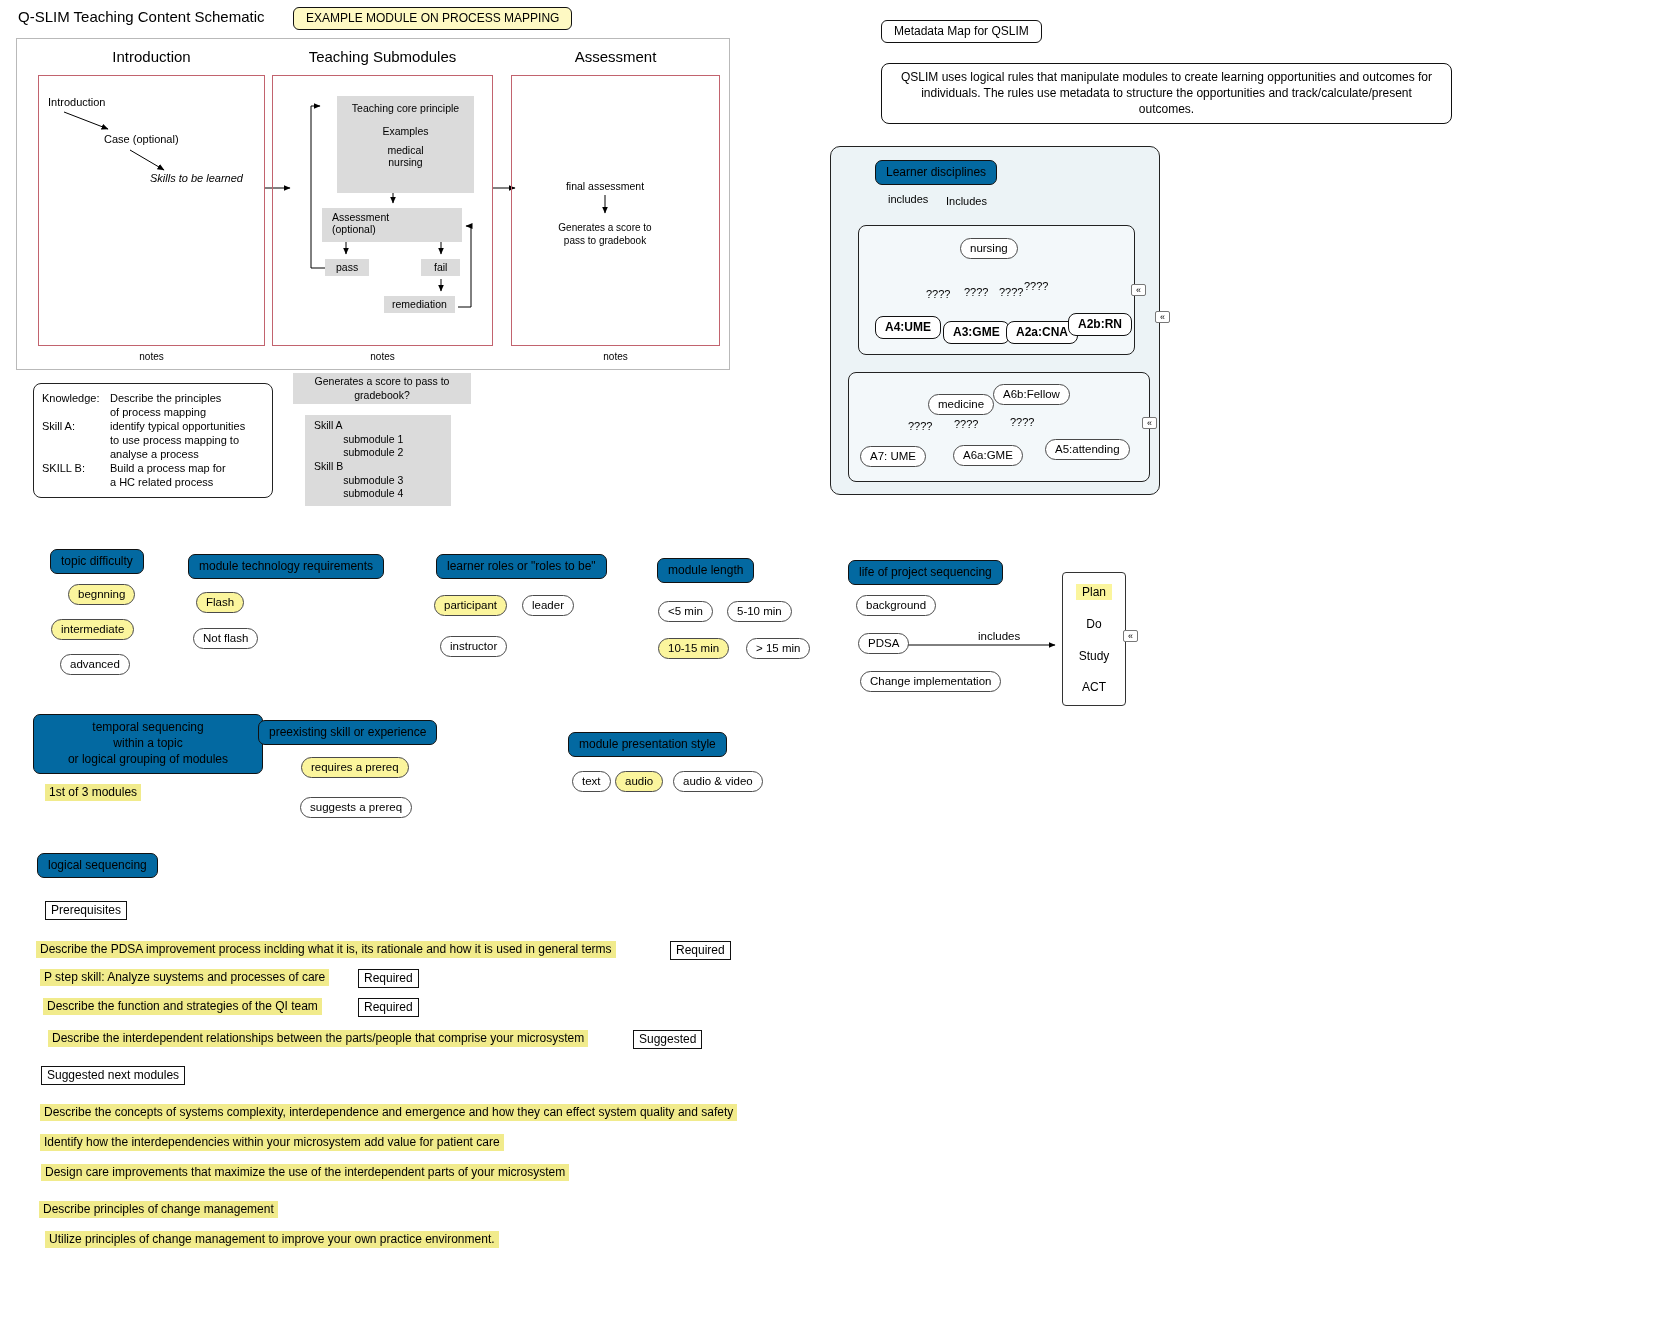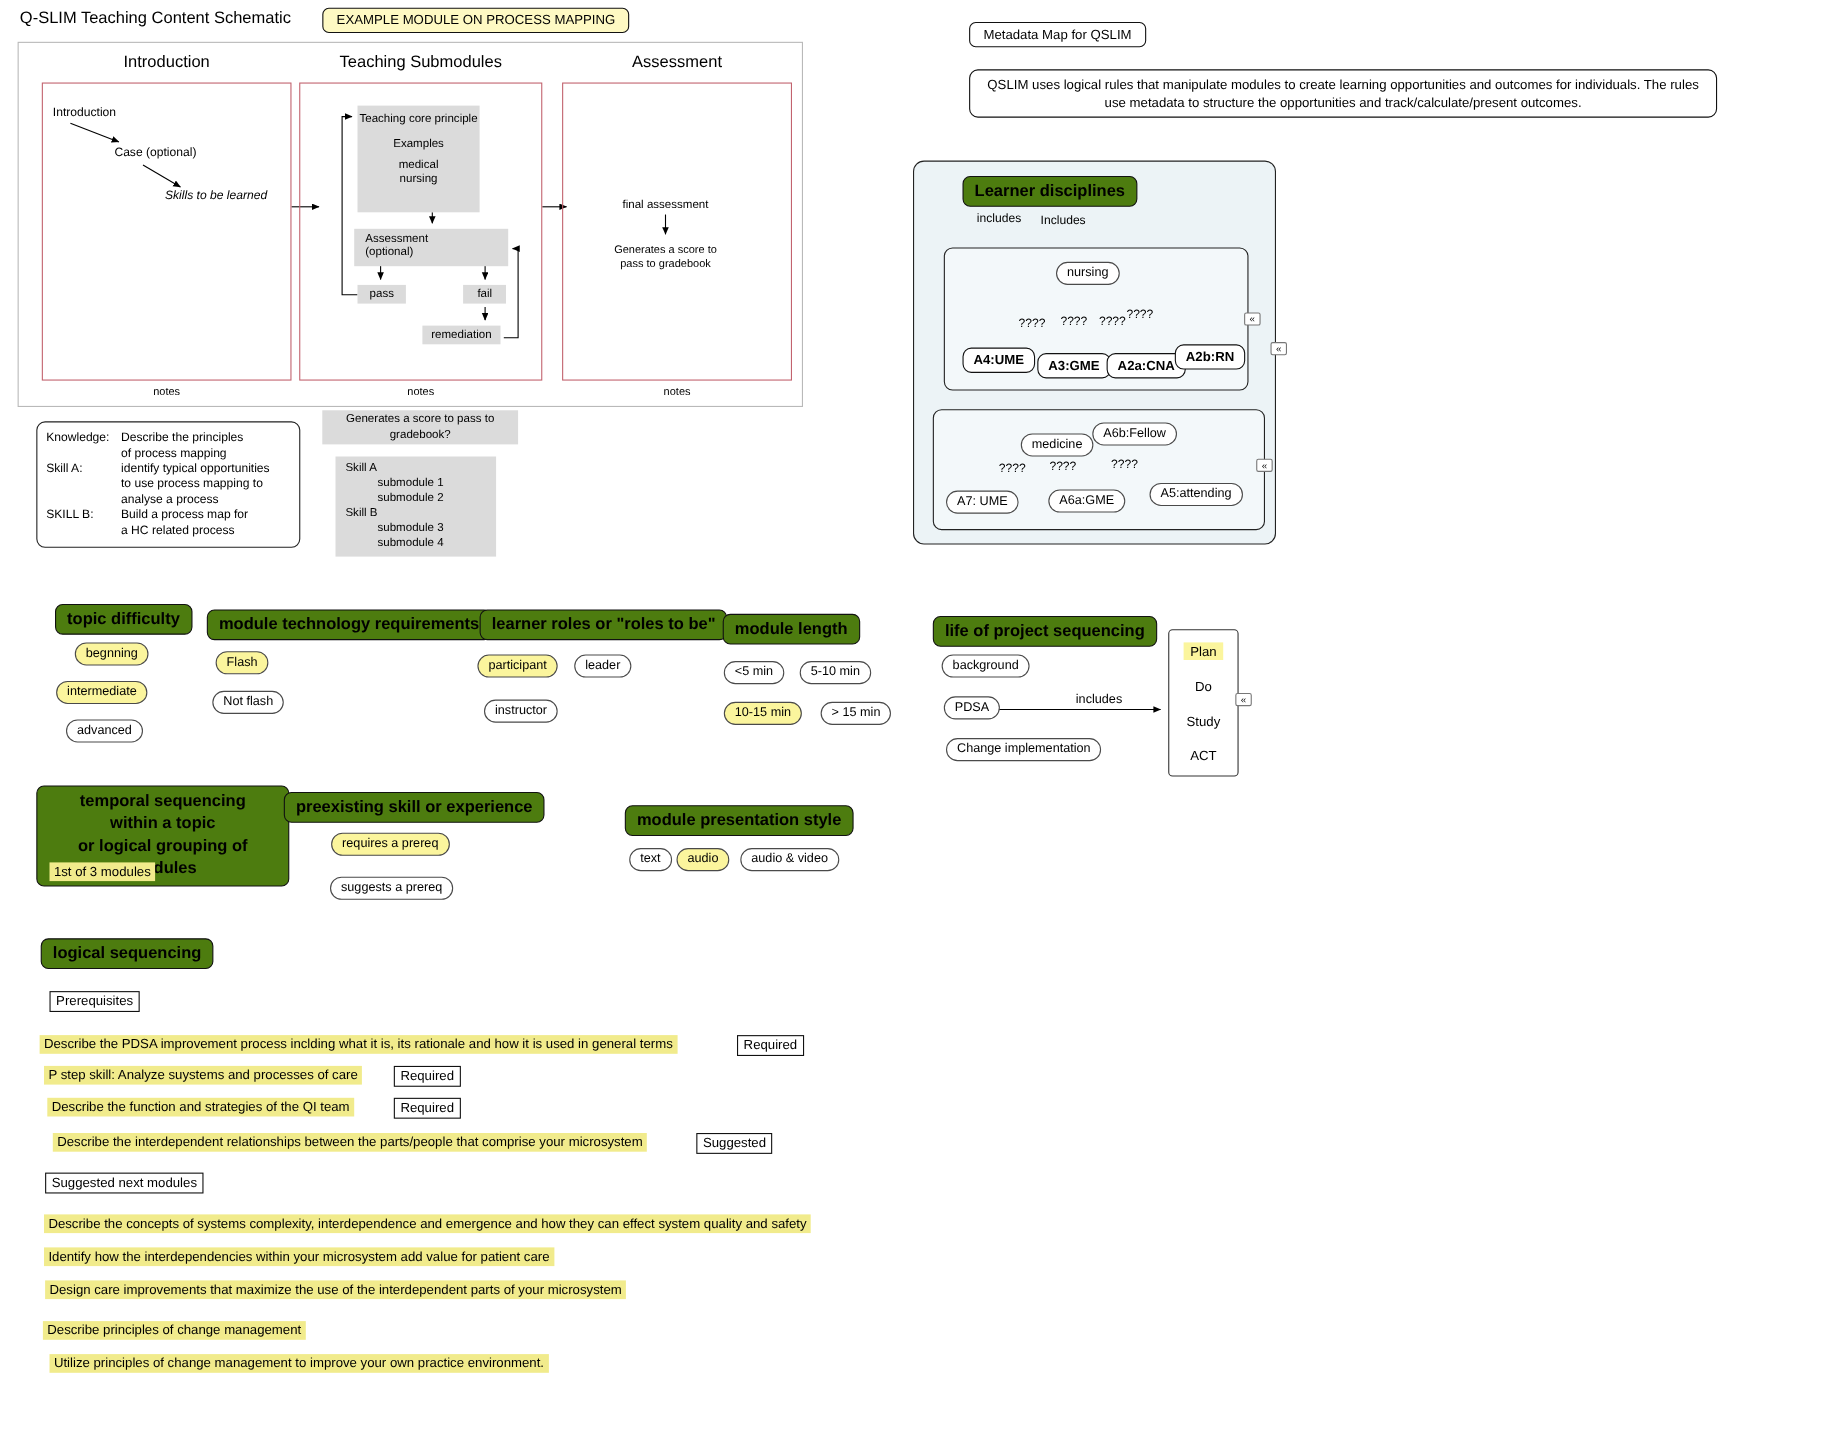--- a/index.html
+++ b/index.html
@@ -5,21 +5,21 @@
   * { box-sizing: border-box; margin: 0; padding: 0; }
   body { background: #fff; font-family: "Liberation Sans", "DejaVu Sans", sans-serif; color: #000; }
   #page { position: relative; width: 1656px; height: 1323px; background: #fff; overflow: hidden; }
   .abs { position: absolute; }
   .ml { white-space: pre-line; }
   .pre { white-space: pre; }
   .ctr { text-align: center; }
   .node { position: absolute; background: #fff; border: 1px solid #4a4a4a; border-radius: 11px; padding: 3px 9px 4px; font-size: 11.5px; white-space: nowrap; }
   .node.bold { font-weight: bold; border-width: 1.6px; border-color: #111; border-radius: 8px; }
   .yellow { background: #FBF59D; }
-  .hdrbox { position: absolute; background: #4d7c0f; border: 1.6px solid #111; border-radius: 7px; padding: 4px 10px 5px; font-weight: bold; font-size: 15px; white-space: nowrap; }
+  .hdrbox { position: absolute; background: #0369a1; border: 1.6px solid #111; border-radius: 7px; padding: 4px 10px 5px; font-weight: normal; font-size: 12px; white-space: nowrap; }
   .multihdr { white-space: pre-line; text-align: center; line-height: 1.35; }
   .sqbox { position: absolute; background: #fff; border: 1px solid #111; padding: 1px 5px 2px; font-size: 12px; white-space: nowrap; }
   .hl { position: absolute; background: #F1EB8C; padding: 1px 4px 2px; font-size: 12px; white-space: nowrap; }
   .grayfill { position: absolute; background: #DBDBDB; }
   .smalltxt { font-size: 10.5px; }
   .tinytxt { font-size: 10px; }
   .chev { position: absolute; width: 15px; height: 12px; background: #fff; border: 1px solid #777; border-radius: 2px; font-size: 9px; line-height: 10px; text-align: center; }
   .colhdr { position: absolute; font-size: 15px; text-align: center; }
   .pinkbox { position: absolute; border: 1px solid #C2636E; background: transparent; }
   .panel { position: absolute; border: 1px solid #222; border-radius: 10px; }
@@ -77,21 +77,21 @@
   <div class="pinkbox" style="left:511px;top:75px;width:209px;height:271px;"></div>
 
   <div class="lbl tinytxt ctr" style="left:38px;top:351px;width:227px;">notes</div>
   <div class="lbl tinytxt ctr" style="left:272px;top:351px;width:221px;">notes</div>
   <div class="lbl tinytxt ctr" style="left:511px;top:351px;width:209px;">notes</div>
 
   <div class="lbl" style="left:48px;top:96px;font-size:11px;">Introduction</div>
   <div class="lbl" style="left:104px;top:133px;font-size:11px;">Case (optional)</div>
   <div class="lbl" style="left:150px;top:172px;font-size:11px;font-style:italic;">Skills to be learned</div>
 
-  <div class="grayfill smalltxt ctr" style="left:325px;top:96px;width:111px;height:97px;">
+  <div class="grayfill smalltxt ctr" style="left:337px;top:96px;width:137px;height:97px;">
     <div style="margin-top:6px;">Teaching  core principle</div>
     <div style="margin-top:11px;">Examples</div>
     <div style="margin-top:7px;">medical</div>
     <div>nursing</div>
   </div>
   <div class="grayfill smalltxt" style="left:322px;top:208px;width:140px;height:34px;padding:3px 10px;">
     <div>Assessment</div>
     <div>(optional)</div>
   </div>
   <div class="grayfill smalltxt" style="left:325px;top:259px;padding:2px 11px 3px;">pass</div>
@@ -125,21 +125,21 @@
 gradebook?</div>
 
   <div class="grayfill smalltxt pre" style="left:305px;top:415px;width:146px;padding:4px 9px 5px;line-height:1.3;">Skill A
           submodule 1
           submodule 2
 Skill B
           submodule 3
           submodule 4</div>
 
   <div class="lbl" style="left:881px;top:20px;border:1px solid #111;border-radius:6px;padding:3px 12px 4px;font-size:12px;background:#fff;">Metadata Map for QSLIM</div>
-  <div class="lbl ctr" style="left:881px;top:63px;width:680px;border:1px solid #111;border-radius:8px;padding:5px 14px;font-size:12px;line-height:1.35;background:#fff;">QSLIM uses logical rules that manipulate modules to create learning opportunities and outcomes for individuals. The rules use metadata to structure the opportunities and track/calculate/present outcomes.</div>
+  <div class="lbl ctr" style="left:881px;top:63px;width:571px;border:1px solid #111;border-radius:8px;padding:5px 14px;font-size:12px;line-height:1.35;background:#fff;">QSLIM uses logical rules that manipulate modules to create learning opportunities and outcomes for individuals. The rules use metadata to structure the opportunities and track/calculate/present outcomes.</div>
 
   <div class="panel" style="left:830px;top:146px;width:330px;height:349px;background:#ECF3F6;"></div>
   <div class="hdrbox" style="left:875px;top:160px;">Learner disciplines</div>
   <div class="lbl" style="left:888px;top:193px;font-size:11px;">includes</div>
   <div class="lbl" style="left:946px;top:195px;font-size:11px;">Includes</div>
 
   <div class="panel" style="left:858px;top:225px;width:277px;height:130px;background:#F3F8FA;border-radius:8px;"></div>
   <div class="node" style="left:960px;top:238px;">nursing</div>
   <div class="qmark" style="left:926px;top:288px;">????</div>
   <div class="qmark" style="left:964px;top:286px;">????</div>

